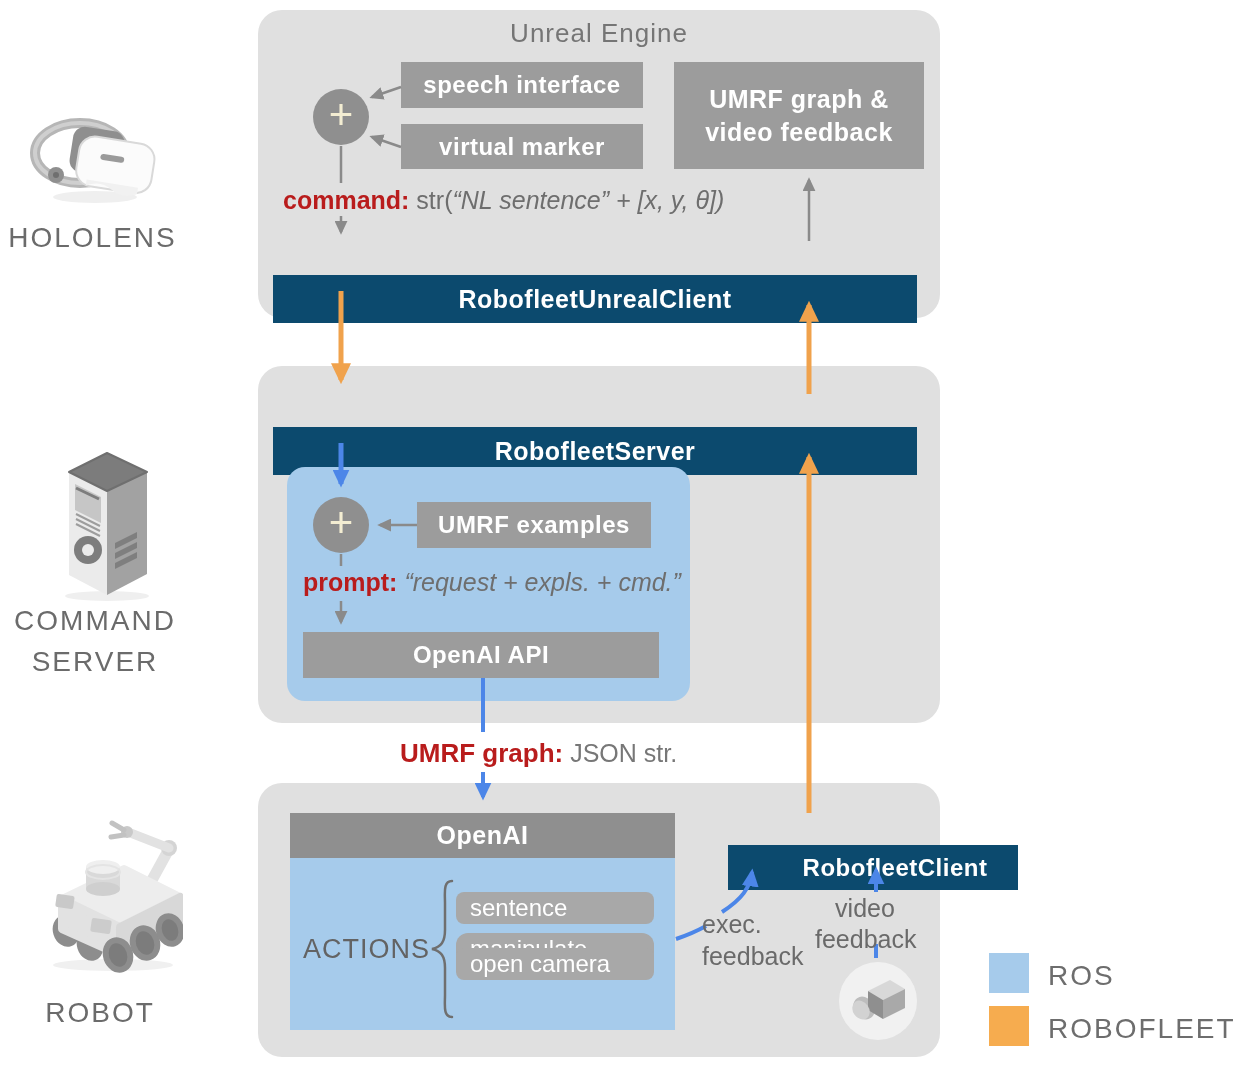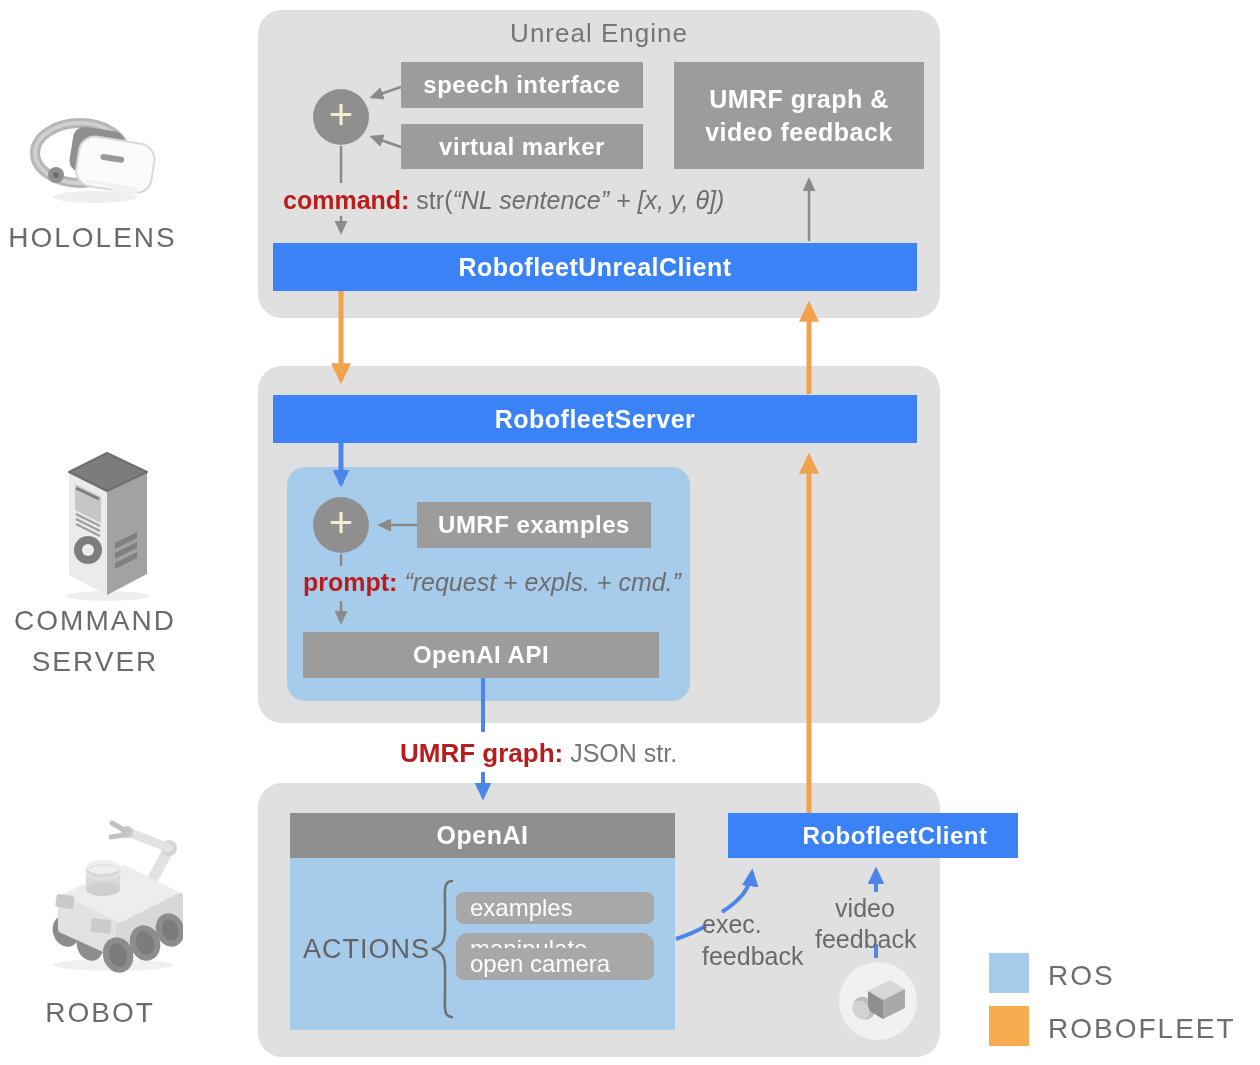--- a/index.html
+++ b/index.html
@@ -3,22 +3,22 @@
 <meta charset="utf-8">
 <style>
   html,body{margin:0;padding:0;background:#fff;}
   .canvas{position:relative;width:1260px;height:1065px;background:#ffffff;
           font-family:"Liberation Sans",sans-serif;overflow:hidden;}
   .panel{position:absolute;background:#e0e0e0;border-radius:24px;}
   .panel-title{position:absolute;color:#757575;font-size:26px;letter-spacing:1px;text-align:center;}
   .graybox{position:absolute;background:#9c9c9c;color:#ffffff;font-weight:bold;
            display:flex;align-items:center;justify-content:center;font-size:24px;letter-spacing:0.5px;}
   .graybox.two-line{flex-direction:column;line-height:33px;font-size:25px;}
-  .orangebar{position:absolute;background:#3b82f6;color:#ffffff;font-weight:bold;
-             display:flex;align-items:center;justify-content:center;font-size:25px;letter-spacing:0.5px;}
+  .orangebar{position:absolute;background:#0c4a6e;color:#ffffff;font-weight:bold;
+             display:flex;align-items:center;justify-content:center;font-size:25px;letter-spacing:0.5px;margin-top:32px;}
   .bluebox{position:absolute;background:#a6cbeb;border-radius:18px;}
   .plus-circle{position:absolute;width:56px;height:56px;border-radius:50%;background:#8f8f8f;
                color:#f3edd2;font-size:42px;font-weight:normal;display:flex;align-items:center;
                justify-content:center;line-height:0;padding-bottom:4px;box-sizing:border-box;}
   .pill{position:absolute;background:#a8a8a8;border-radius:8px;color:#ffffff;font-size:24px;
         display:flex;align-items:center;padding-left:14px;box-sizing:border-box;width:198px;height:32px;}
   .side-label{position:absolute;color:#6b6b6b;font-size:28px;letter-spacing:2px;text-align:center;}
   .inline-label{position:absolute;font-size:25px;color:#6e6e6e;white-space:nowrap;}
   .inline-label .lbl{font-weight:bold;color:#b91c1c;}
   .inline-label .ital{font-style:italic;}
@@ -145,21 +145,21 @@
   <div class="inline-label above" style="left:400px;top:738px;">
     <span class="lbl" style="font-size:26px;">UMRF graph:</span>
     <span style="color:#777777;">JSON str.</span>
   </div>
 
   <div class="graybox" style="left:290px;top:813px;width:385px;height:45px;background:#8f8f8f;font-size:25px;">OpenAI</div>
   <div class="bluebox" style="left:290px;top:858px;width:385px;height:172px;border-radius:0;"></div>
 
   <div class="small-note" style="left:303px;top:934px;font-size:27px;color:#636363;letter-spacing:1px;">ACTIONS</div>
 
-  <div class="pill" style="left:456px;top:892px;">examples</div>
+  <div class="pill" style="left:456px;top:892px;">sentence</div>
   <div class="pill" style="left:456px;top:933px;border-radius:12px;">manipulate</div>
   <div class="pill" style="left:456px;top:948px;">open camera</div>
 
   <div class="orangebar" style="left:728px;top:813px;width:246px;height:45px;font-size:24px;padding-left:44px;">RobofleetClient</div>
 
   <div class="small-note above" style="left:702px;top:908px;line-height:32px;">
     <div>exec.</div>
     <div>feedback</div>
   </div>
 

